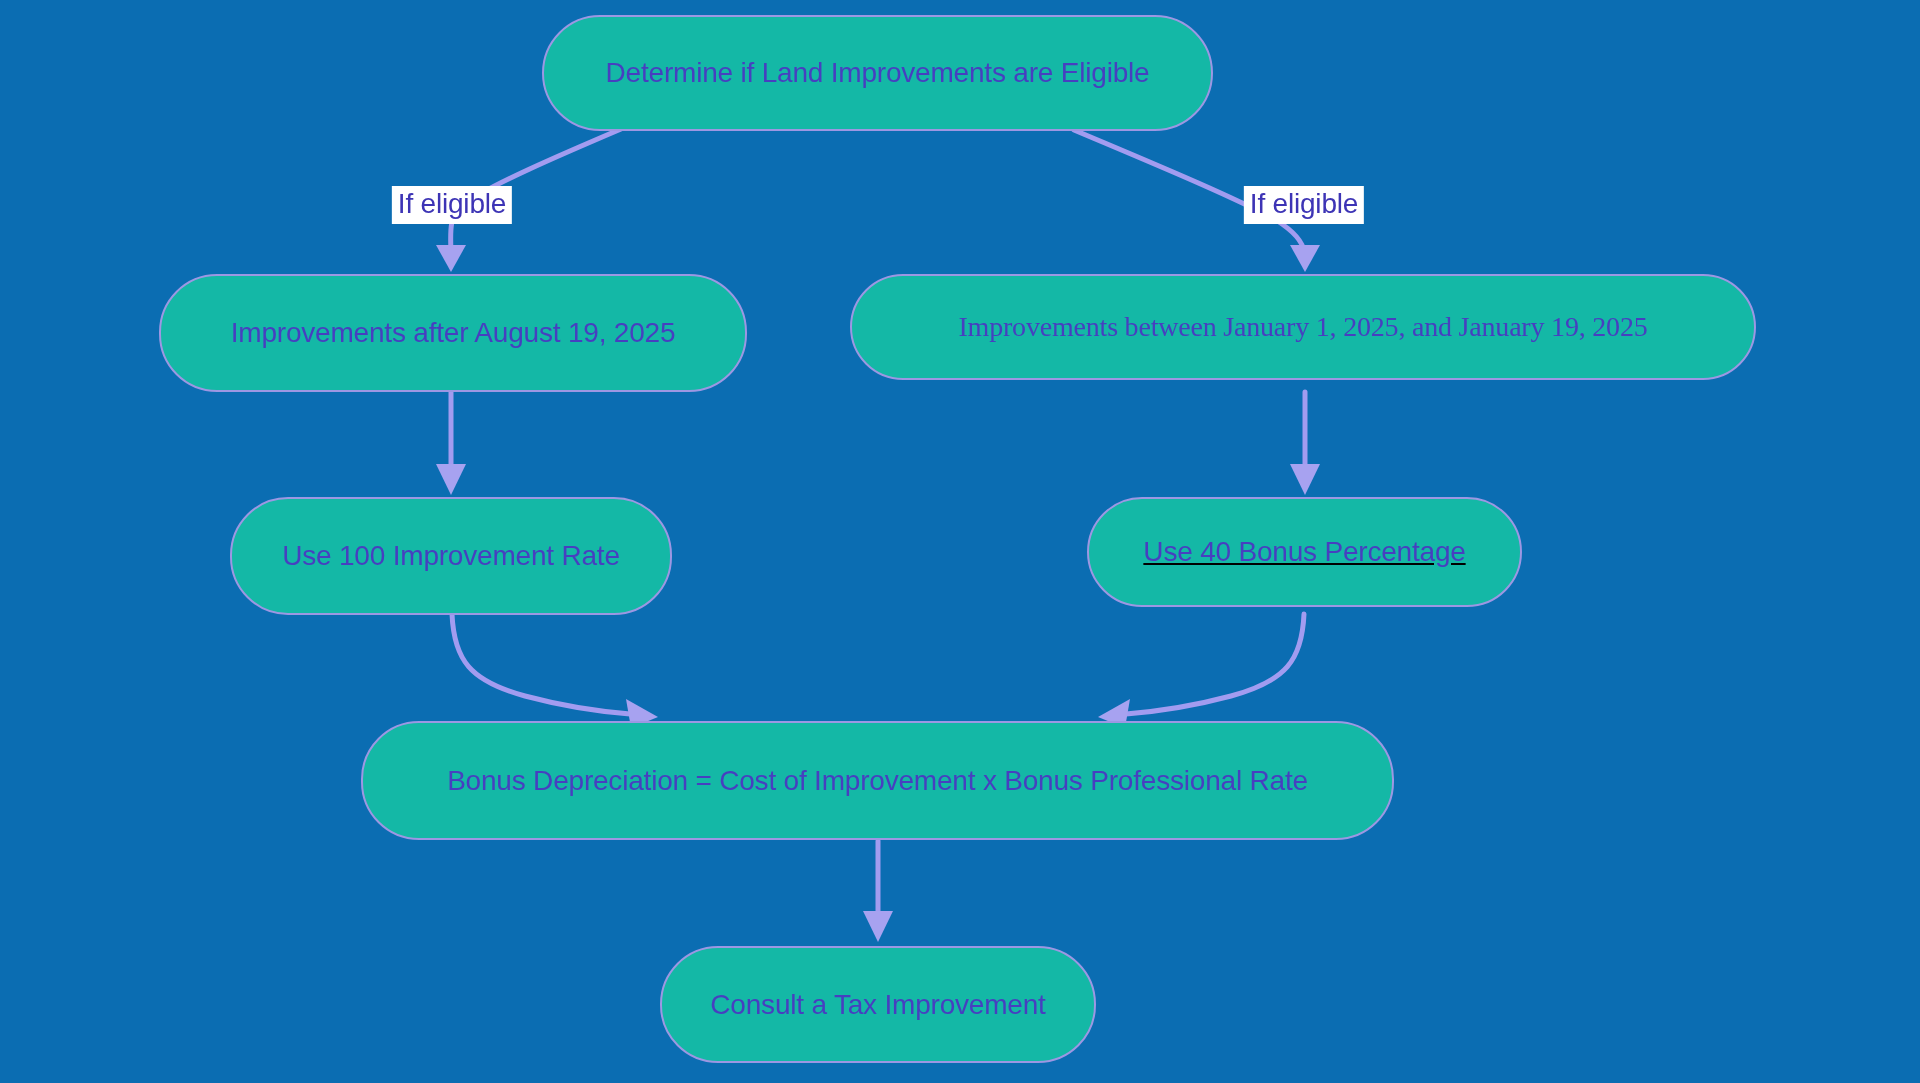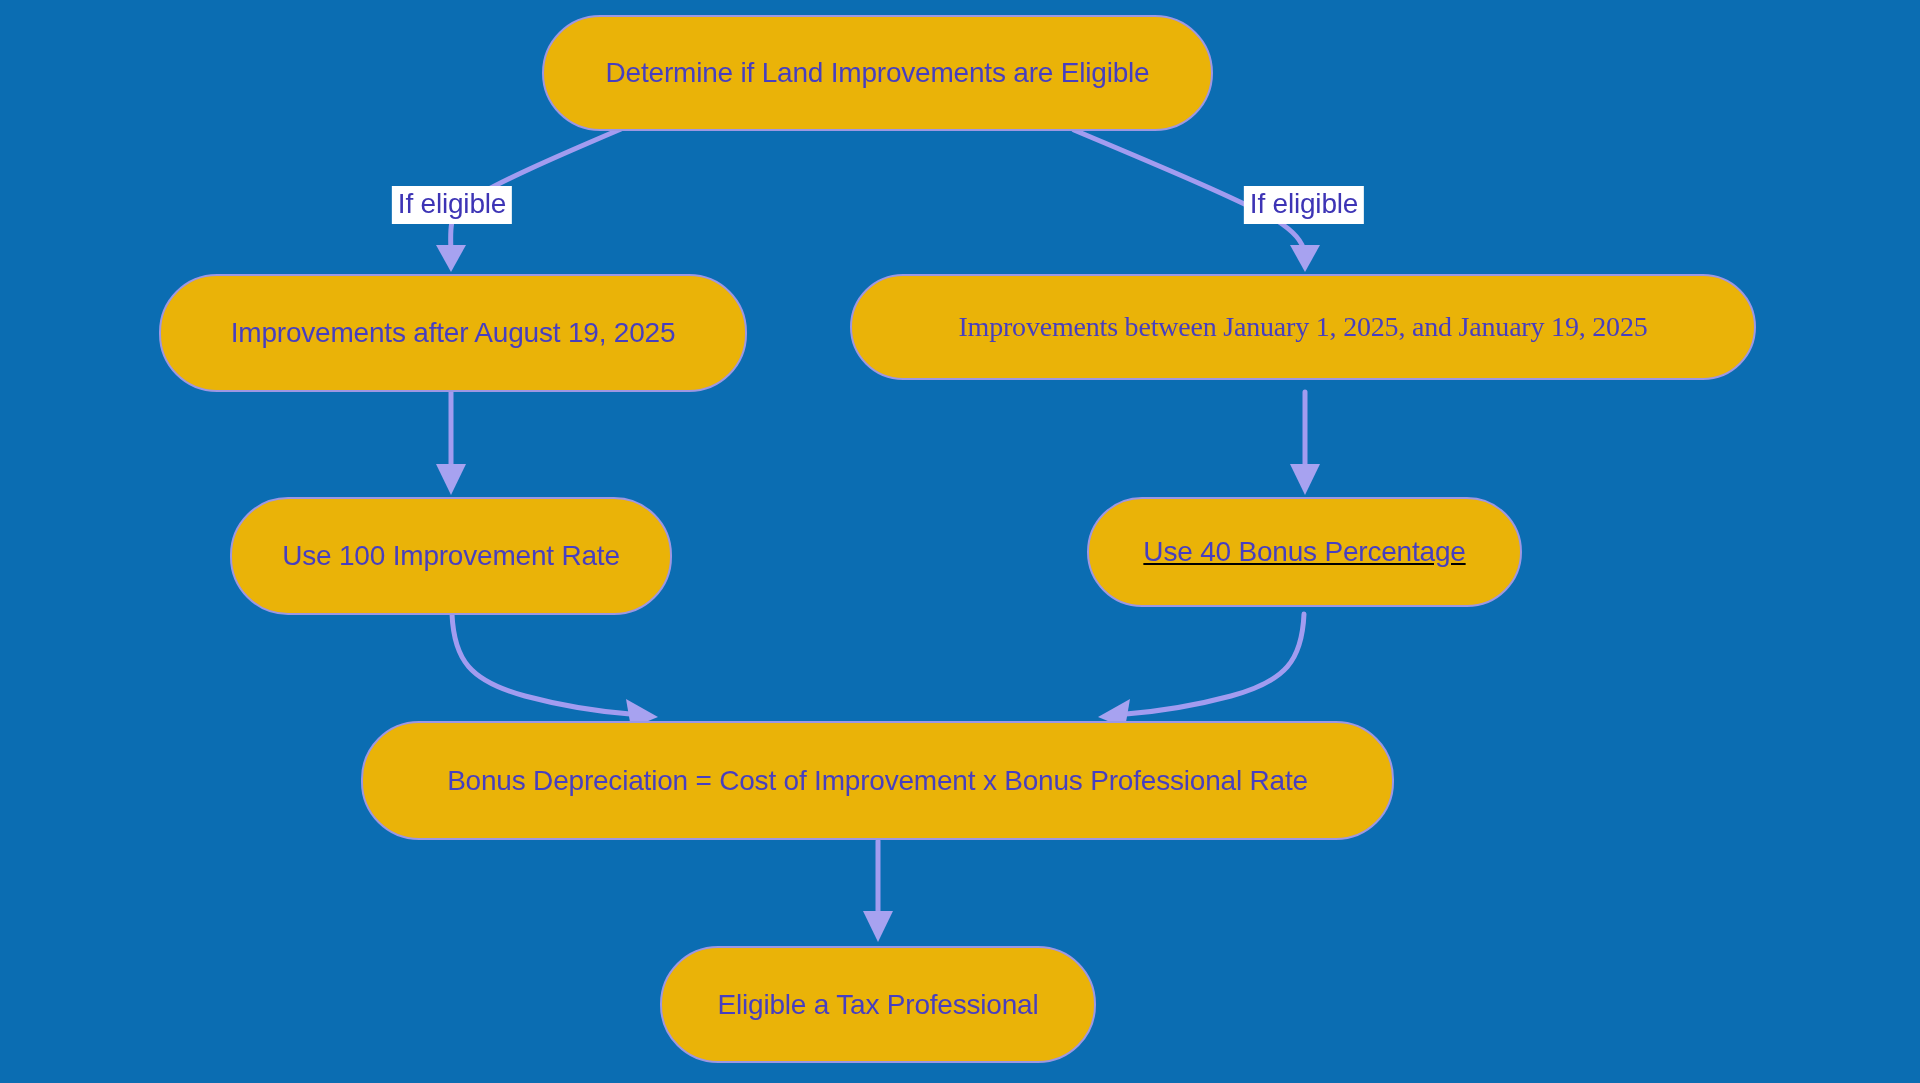--- a/index.html
+++ b/index.html
@@ -21,21 +21,21 @@
     height: 1083px;
   }
   svg.edges {
     position: absolute;
     left: 0; top: 0;
     z-index: 1;
   }
   .node {
     position: absolute;
     z-index: 2;
-    background: #eab308;
+    background: #14b8a6;
     border: 2.5px solid #9d97e3;
     border-radius: 58px;
     display: flex;
     align-items: center;
     justify-content: center;
     box-sizing: border-box;
     text-align: center;
   }
   .node-label {
     color: #473fc0;
@@ -105,16 +105,16 @@
   </div>
   <div class="node" style="left:1087px; top:497px; width:435px; height:110px;text-decoration:underline;">
     <span class="node-label">Use 40 Bonus Percentage</span>
   </div>
 
   <div class="node" style="left:361px; top:721px; width:1033px; height:119px;">
     <span class="node-label">Bonus Depreciation = Cost of Improvement x Bonus Professional Rate</span>
   </div>
 
   <div class="node" style="left:660px; top:946px; width:436px; height:117px;">
-    <span class="node-label">Eligible a Tax Professional</span>
+    <span class="node-label">Consult a Tax Improvement</span>
   </div>
 
 </div>
 
 </body></html>

